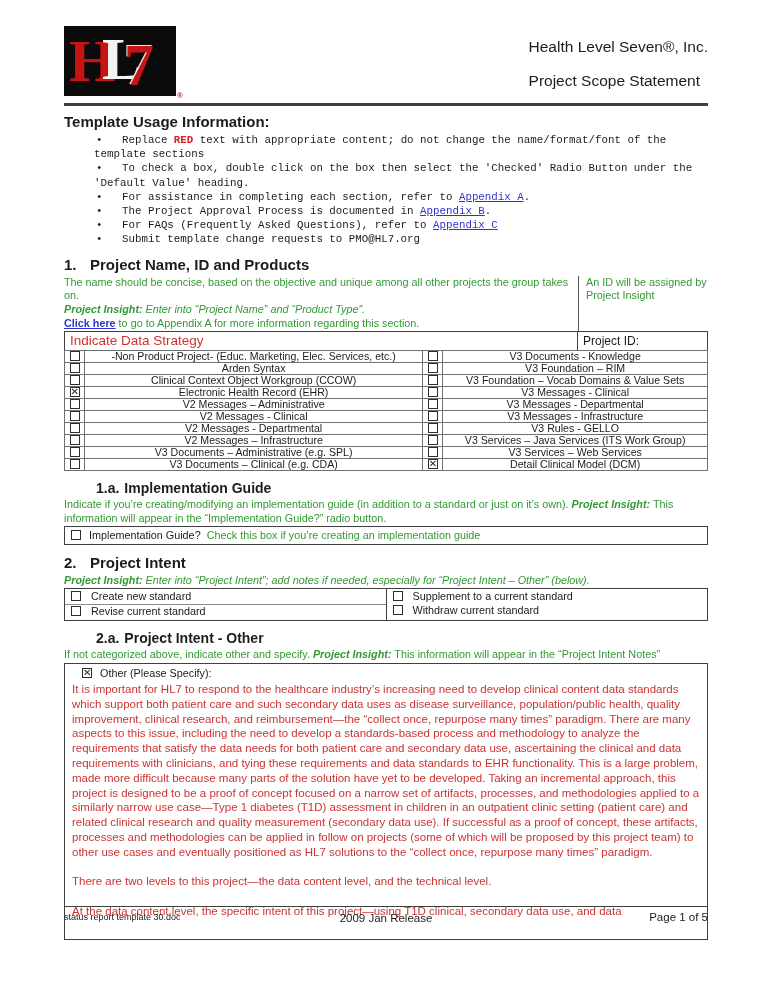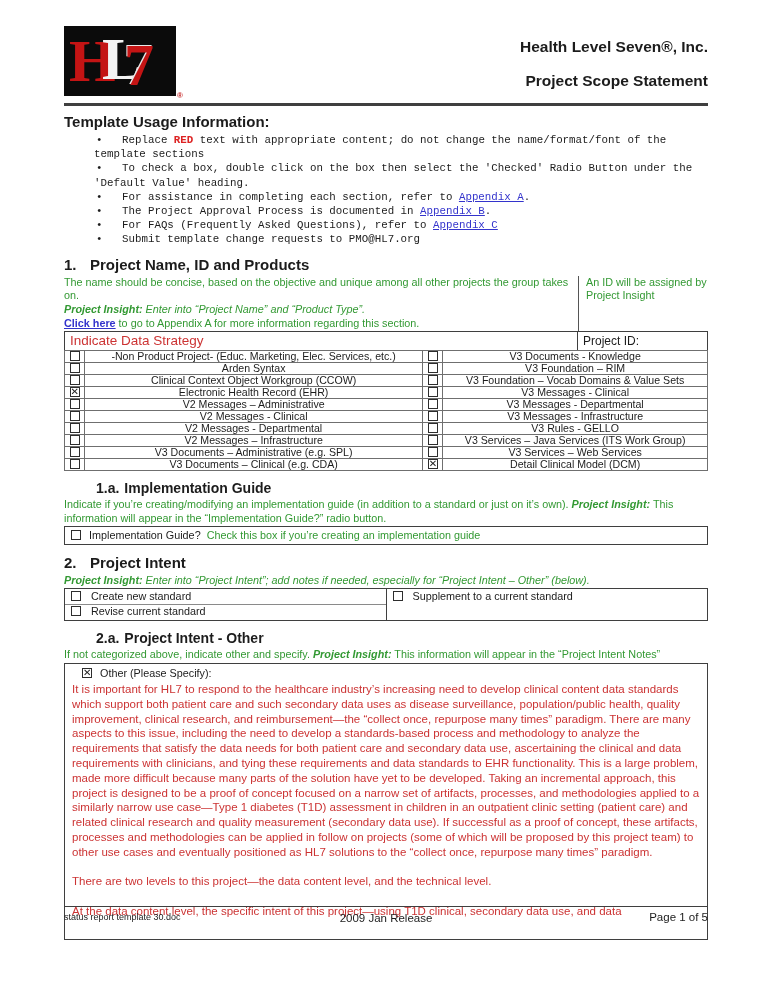--- a/index.html
+++ b/index.html
@@ -13,21 +13,21 @@
 
   
   .header { display:flex; justify-content:space-between; align-items:flex-start; }
   .logo-box { width:112px; height:70px; background:#0b0b0b; position:relative;
               font-family:"Liberation Serif", serif; font-weight:bold; }
   .lg { position:absolute; font-size:60px; line-height:60px; }
   .lg-h { left:5px;  top:5px;  color:#c41414; }
   .lg-l { left:38px; top:3px;  color:#f3f3f3; }
   .lg-7 { left:60px; top:9px;  color:#c41414; text-shadow:-1px -1px 0 #e8e8e8; }
   .lg-reg { position:absolute; right:-7px; bottom:-4px; color:#c42222; font-size:8px; font-family:"Liberation Sans",sans-serif;}
-  .header-titles { text-align:right; font-weight:bold; font-size:15.5px; padding-top:12px; }
+  .header-titles { text-align:left; font-weight:normal; font-size:15.5px; padding-top:12px; }
   .header-titles .line2 { margin-top:16px; }
   .head-rule { border:none; border-top:3px solid #3f3f3f; margin-top:7px; }
 
   
   .tu-heading { font-size:15px; font-weight:bold; margin:7px 0 3px 0; }
   .tu-list { list-style:none; margin-left:30px; }
   .tu-list li { font-size:10.8px; line-height:14.2px;font-family:Liberation Mono, monospace; }
   .tu-list li::before { content:"\2022"; display:inline-block; width:26px; padding-left:2px; }
   .red-word { color:#dd2222; font-weight:bold; }
   .doclink { color:#3333cc; text-decoration:underline; cursor:pointer; }
@@ -219,20 +219,21 @@
   <div class="green-block">
     <span class="bi">Project Insight:</span><span class="it"> Enter into “Project Intent”; add notes if needed, especially for “Project Intent – Other” (below).</span>
   </div>
   <div class="intent-box">
     <div class="intent-col left">
       <div class="intent-row"><span class="cbx"></span><span class="lbl">Create new standard</span></div>
       <div class="intent-row"><span class="cbx"></span><span class="lbl">Revise current standard</span></div>
     </div>
     <div class="intent-col">
       <div class="intent-row"><span class="cbx"></span><span class="lbl">Supplement to a current standard</span></div>
+      <div class="intent-row"><span class="cbx"></span><span class="lbl">Withdraw current standard</span></div>
     </div>
   </div>
 
   <div class="sub-heading">
     <span class="num">2.a.</span><span>Project Intent - Other</span>
   </div>
   <div class="green-block">
     <span>If not categorized above, indicate other and specify. </span><span class="bi">Project Insight:</span><span> This information will appear in the “Project Intent Notes”</span>
   </div>
   <div class="other-box">

